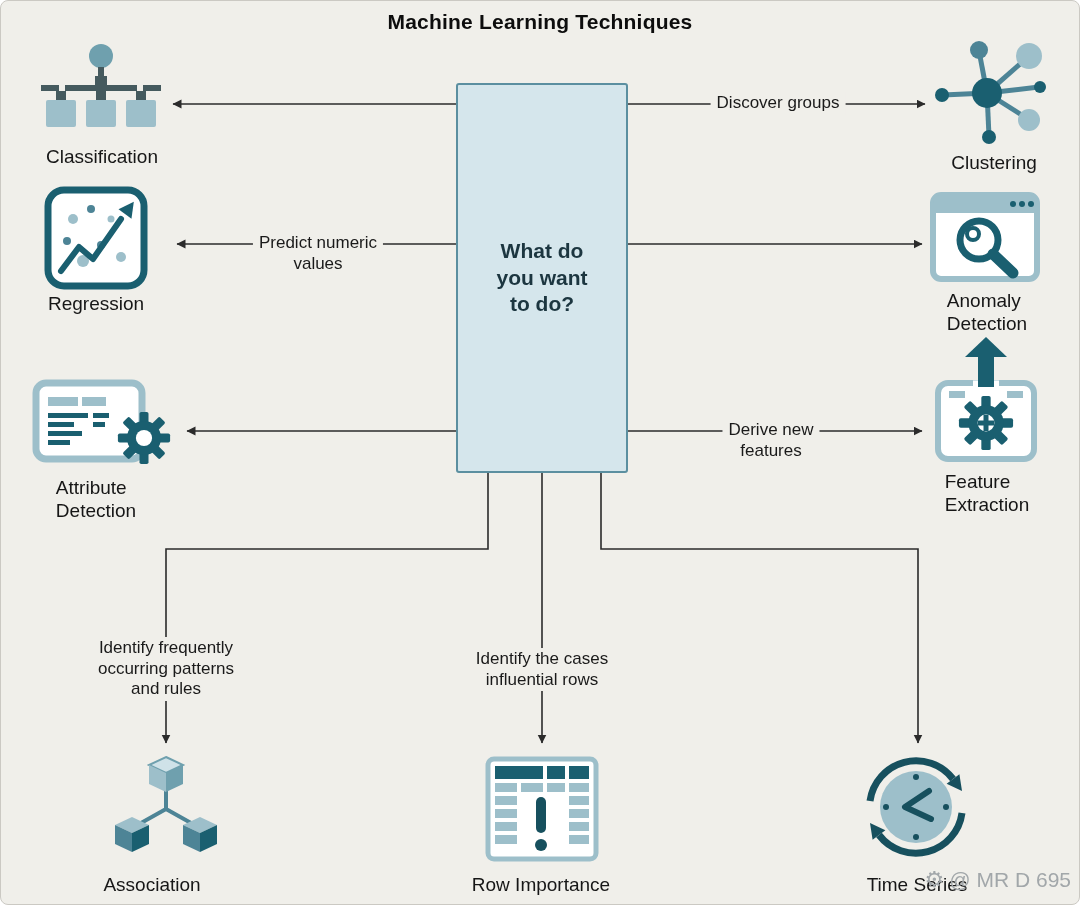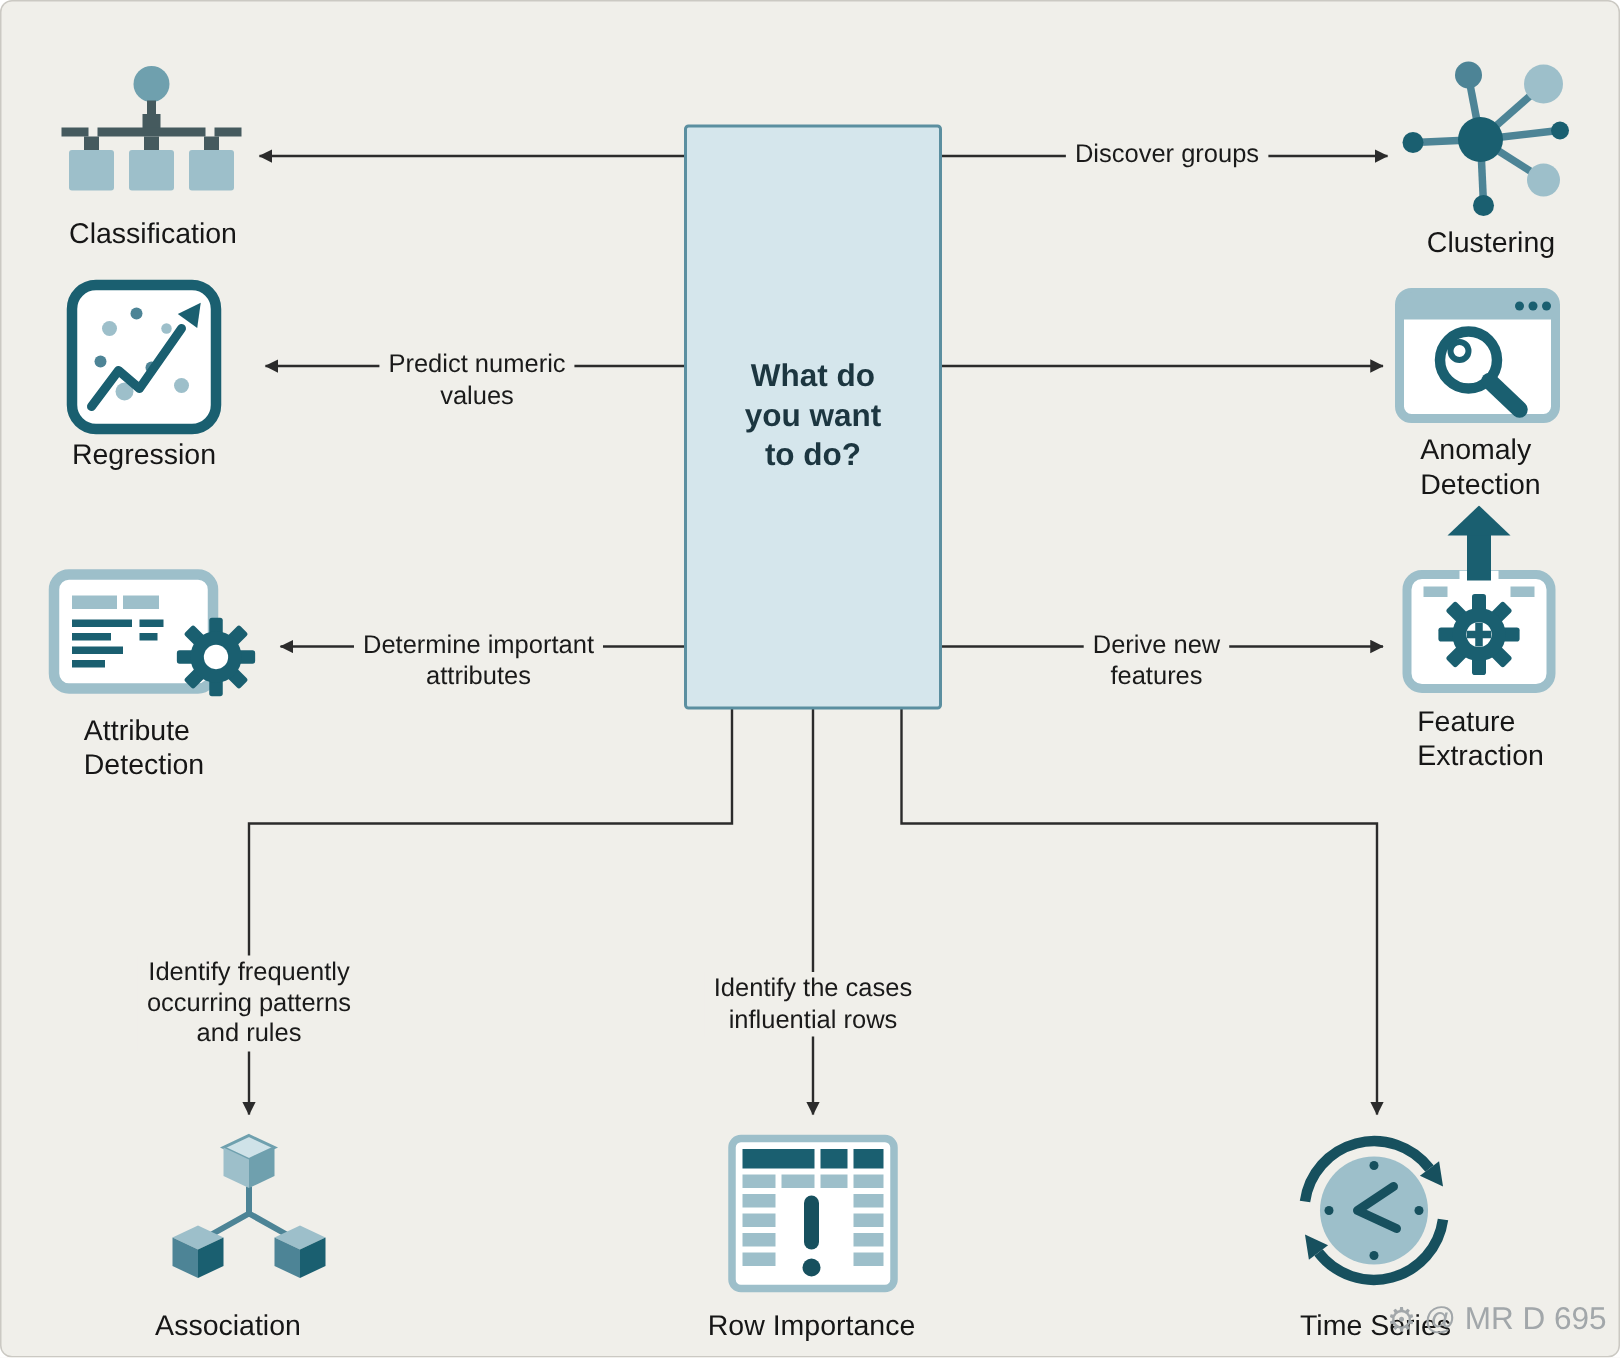--- a/index.html
+++ b/index.html
@@ -55,20 +55,21 @@
         <rect x="-5" y="-29" width="10" height="14" rx="2" transform="rotate(315)"></rect>
         <circle r="19"></circle>
       </g>
       <circle r="9" fill="#ffffff"></circle>
     </symbol>
   </defs>
 </svg>
 
 <div class="canvas">
 
+  <div class="title">Machine Learning Techniques</div>
 
   <svg class="connectors" viewBox="0 0 1080 905">
     <defs>
       <marker id="arrow" markerWidth="10" markerHeight="10" refX="8.5" refY="4.5" orient="auto" markerUnits="userSpaceOnUse">
         <path d="M0,0 L9,4.5 L0,9 Z" fill="#2b2b2b"></path>
       </marker>
     </defs>
     <g stroke="#2b2b2b" stroke-width="1.6" fill="none">
       <path d="M455 103 H172" marker-end="url(#arrow)"></path>
       <path d="M455 243 H176" marker-end="url(#arrow)"></path>
@@ -251,22 +252,20 @@
   <div class="node-label" style="left:986px;top:289px">Anomaly
 Detection</div>
   <div class="node-label" style="left:986px;top:470px">Feature
 Extraction</div>
   <div class="node-label" style="left:151px;top:873px">Association</div>
   <div class="node-label" style="left:540px;top:873px">Row Importance</div>
   <div class="node-label" style="left:916px;top:873px">Time Series</div>
 
   <div class="edge-label" style="left:317px;top:231px">Predict numeric
 values</div>
-  <div class="edge-label" style="left:318px;top:418px">Determine important
-attributes</div>
   <div class="edge-label" style="left:777px;top:91px">Discover groups</div>
   <div class="edge-label" style="left:770px;top:418px">Derive new
 features</div>
   <div class="edge-label" style="left:165px;top:636px">Identify frequently
 occurring patterns
 and rules</div>
   <div class="edge-label" style="left:541px;top:647px">Identify the cases
 influential rows</div>
 
   <div class="watermark">

